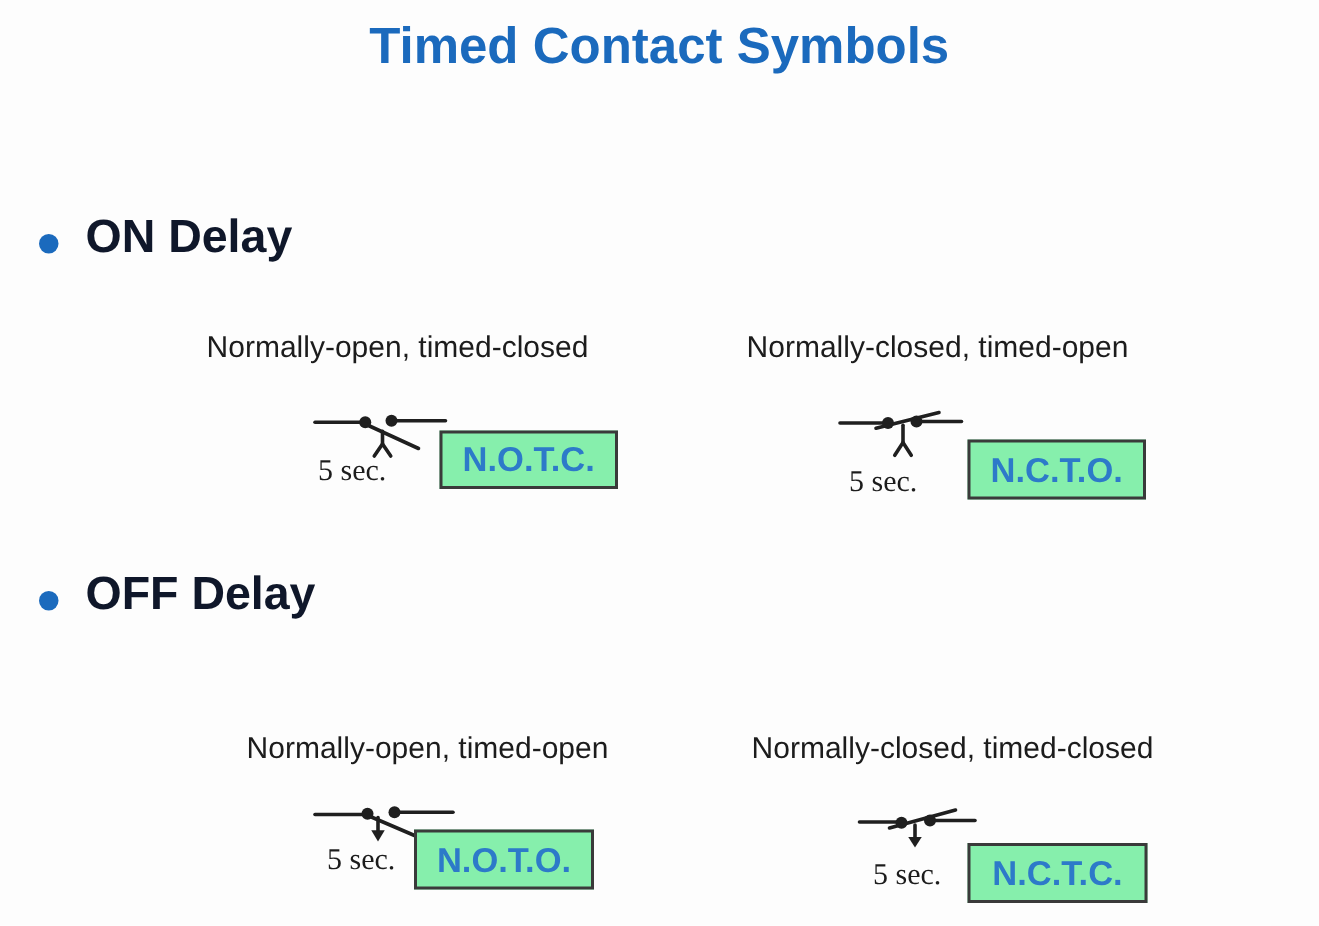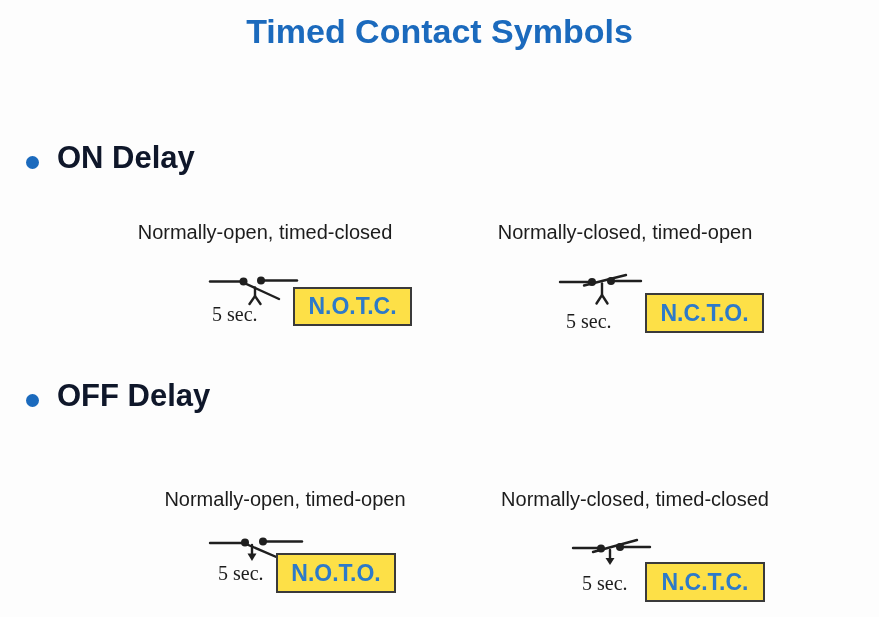--- a/index.html
+++ b/index.html
@@ -22,21 +22,21 @@
   }
   .diagram-caption {
     position: absolute; width: 330px; text-align: center;
     font-size: 20px; color: #1c1c1c; margin-top: 14px;
   }
   .time-label {
     position: absolute; font-family: "Liberation Serif", serif;
     font-size: 20px; color: #1c1c1c;
   }
   .tag-box {
-    position: absolute; background: #fde047; border: 2px solid #3a3a3a;
+    position: absolute; background: #86efac; border: 2px solid #3a3a3a;
     display: flex; align-items: center; justify-content: center;
     z-index: 5;
   }
   .tag-box span {
     font-size: 23px; font-weight: bold; color: #2d7ac9;
   }
   .symbol-svg { position: absolute; }
   .symbol-svg line, .symbol-svg polyline {
     stroke: #1f1f1f; stroke-width: 2.4; fill: none; stroke-linecap: round;
   }

